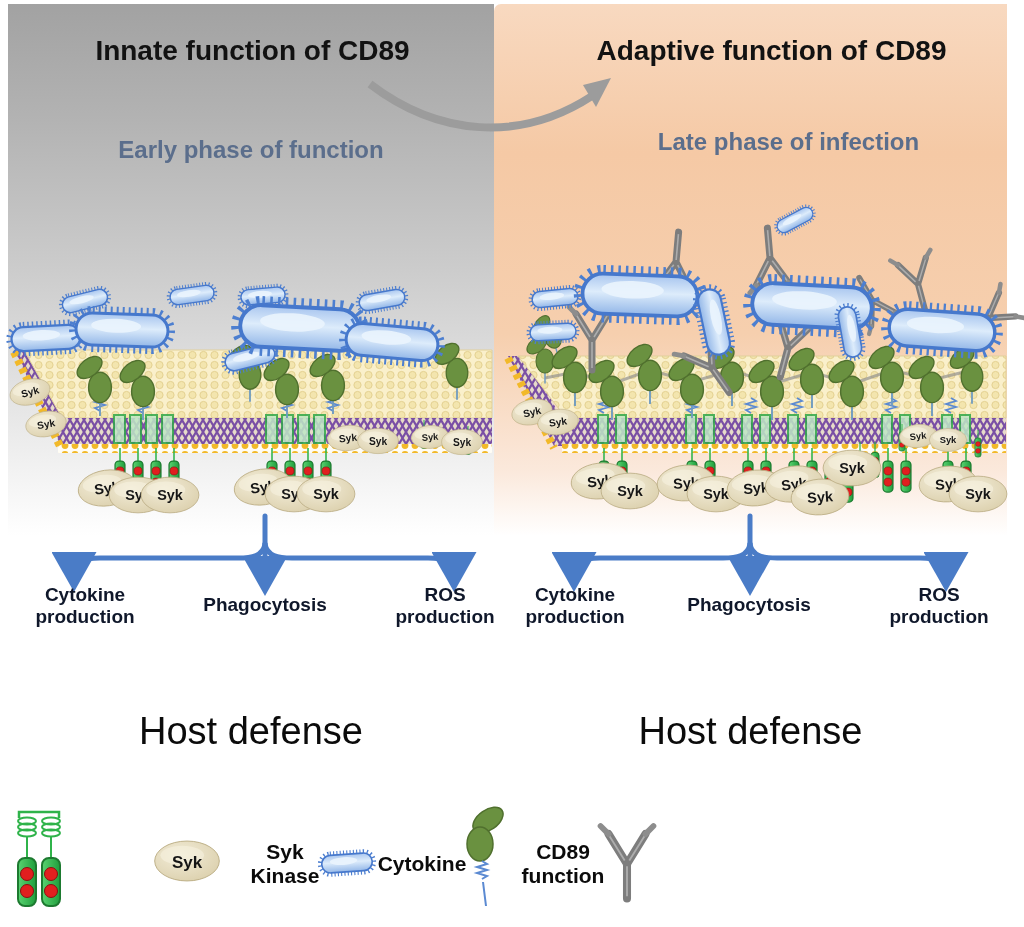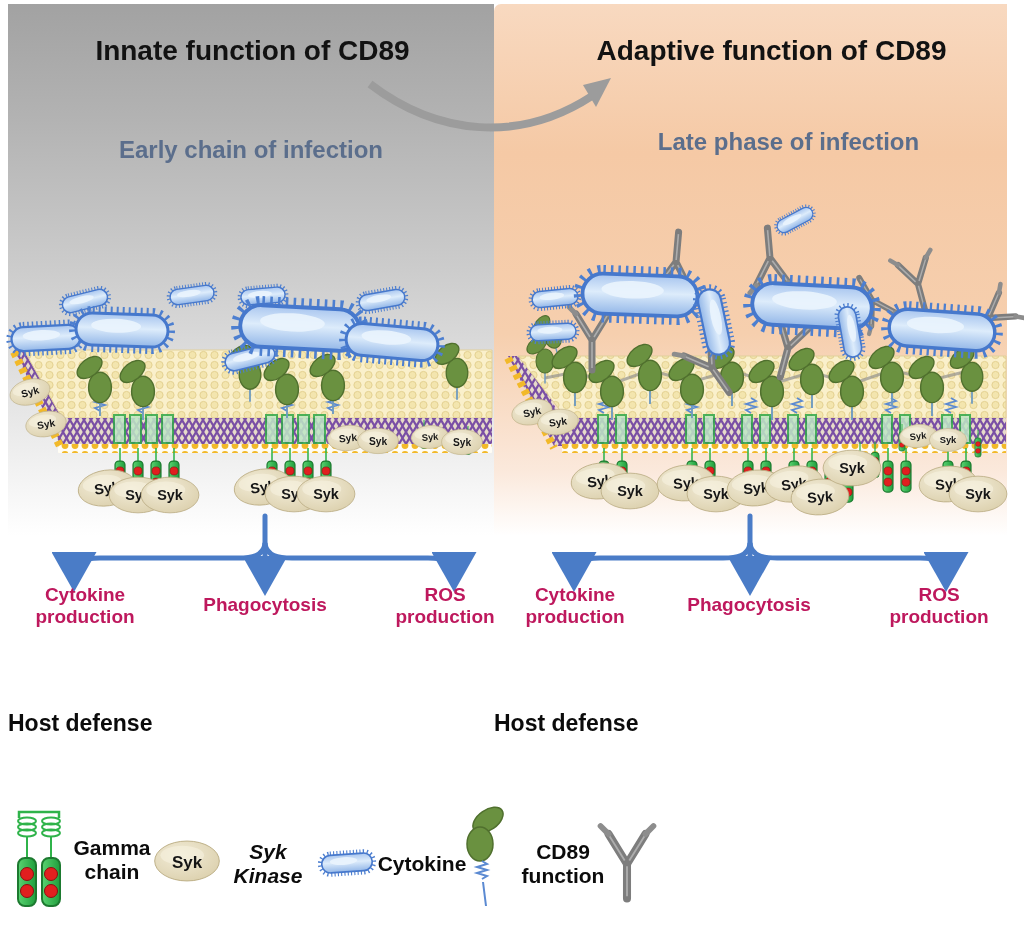--- a/index.html
+++ b/index.html
@@ -5,22 +5,22 @@
   html,body{margin:0;padding:0;background:#ffffff;}
   #canvas{position:relative;width:1024px;height:927px;background:#ffffff;overflow:hidden;
           font-family:"Liberation Sans",sans-serif;}
   .panel{position:absolute;top:4px;height:532px;}
   #panel-left{left:8px;width:486px;
     background:linear-gradient(180deg,#a2a2a2 0%,#b3b3b3 22%,#cccccc 50%,#e8e8e8 78%,#ffffff 100%);}
   #panel-right{left:494px;width:513px;border-radius:7px 0 0 0;
     background:linear-gradient(180deg,#f8d9c0 0%,#f5c9a5 28%,#f6cfae 62%,#fbe9dc 88%,#ffffff 100%);}
   .ttl{position:absolute;text-align:center;font-weight:bold;color:#121212;font-size:28px;line-height:1.1;}
   .phase{position:absolute;text-align:center;font-weight:bold;color:#5b6e8c;font-size:24px;}
-  .outcome{position:absolute;text-align:center;font-weight:bold;color:#be185d;font-size:19px;line-height:1.18;}
-  .hostdef{position:absolute;font-weight:bold;color:#0b0b0b;font-size:23px;}
+  .outcome{position:absolute;text-align:center;font-weight:bold;color:#0f172a;font-size:19px;line-height:1.18;}
+  .hostdef{position:absolute;text-align:center;font-weight:normal;color:#0b0b0b;font-size:38px;}
   .leglab{position:absolute;text-align:center;font-weight:bold;color:#0b0b0b;font-size:21px;line-height:1.15;}
   svg{position:absolute;left:0;top:0;}
   .syk-t{font-family:"Liberation Sans",sans-serif;font-weight:bold;fill:#151515;font-size:17px;text-anchor:middle;}
 </style>
 </head>
 <body>
 
 <div id="canvas">
 
   <div id="panel-left" class="panel"></div>
@@ -384,31 +384,30 @@
         <path d="M-8,-5 l5,3 l-10,3 l10,3 l-10,3 l10,3 l-5,3" fill="none" stroke="#5b8ad2" stroke-width="2"></path>
         <line x1="-7" y1="16" x2="-4" y2="40" stroke="#5b8ad2" stroke-width="2"></line>
       </g>
 
       <use href="#iga" transform="translate(627,864) scale(1.15)"></use>
     </g>
   </svg>
 
   <div class="ttl" style="left:8px;top:36px;width:489px;">Innate function of CD89</div>
   <div class="ttl" style="left:494px;top:36px;width:555px;">Adaptive function of CD89</div>
-  <div class="phase" style="left:8px;top:136px;width:486px;">Early chain of infection</div>
+  <div class="phase" style="left:8px;top:136px;width:486px;">Early phase of function</div>
   <div class="phase" style="left:494px;top:128px;width:589px;">Late phase of infection</div>
 
   <div class="outcome" style="left:18px;top:584px;width:134px;">Cytokine production</div>
   <div class="outcome" style="left:192px;top:594px;width:146px;">Phagocytosis</div>
   <div class="outcome" style="left:378px;top:584px;width:134px;">ROS production</div>
   <div class="outcome" style="left:508px;top:584px;width:134px;">Cytokine production</div>
   <div class="outcome" style="left:676px;top:594px;width:146px;">Phagocytosis</div>
   <div class="outcome" style="left:872px;top:584px;width:134px;">ROS production</div>
 
   <div class="hostdef" style="left:8px;top:710px;width:486px;">Host defense</div>
   <div class="hostdef" style="left:494px;top:710px;width:513px;">Host defense</div>
 
-  <div class="leglab" style="left:60px;top:836px;width:104px;">Gamma chain</div>
-  <div class="leglab" style="left:218px;top:840px;width:100px;font-style:italic;">Syk Kinase</div>
+  <div class="leglab" style="left:235px;top:840px;width:100px;">Syk Kinase</div>
   <div class="leglab" style="left:372px;top:852px;width:100px;">Cytokine</div>
   <div class="leglab" style="left:508px;top:840px;width:110px;">CD89 function</div>
 
 </div>
 
 </body></html>

